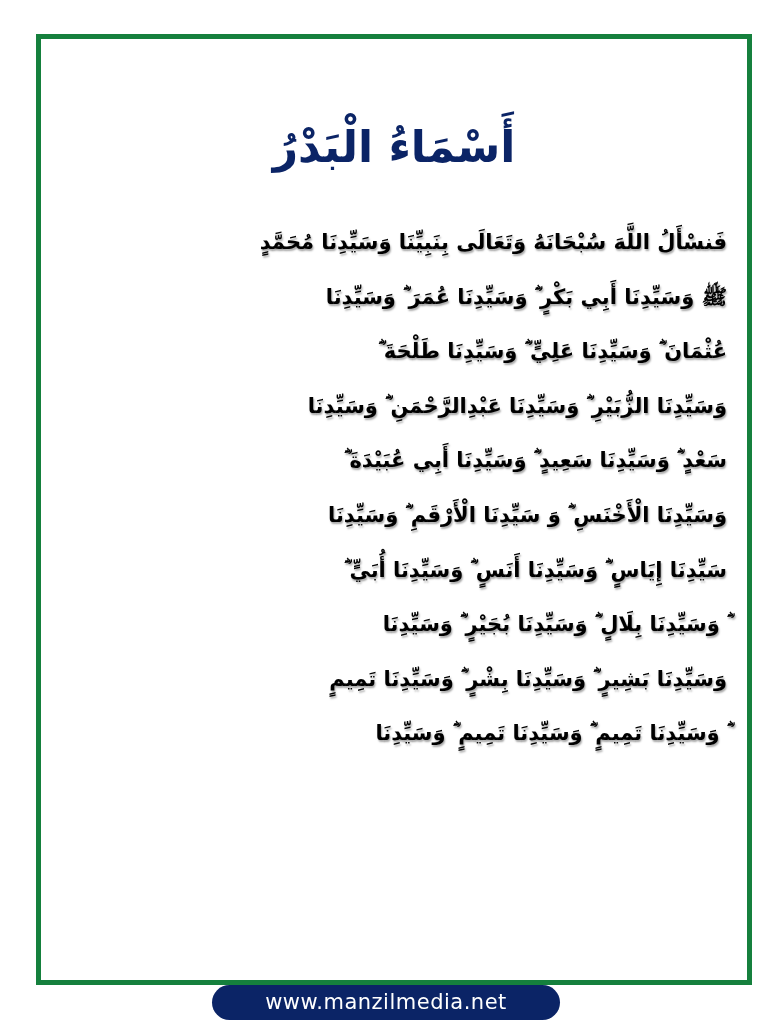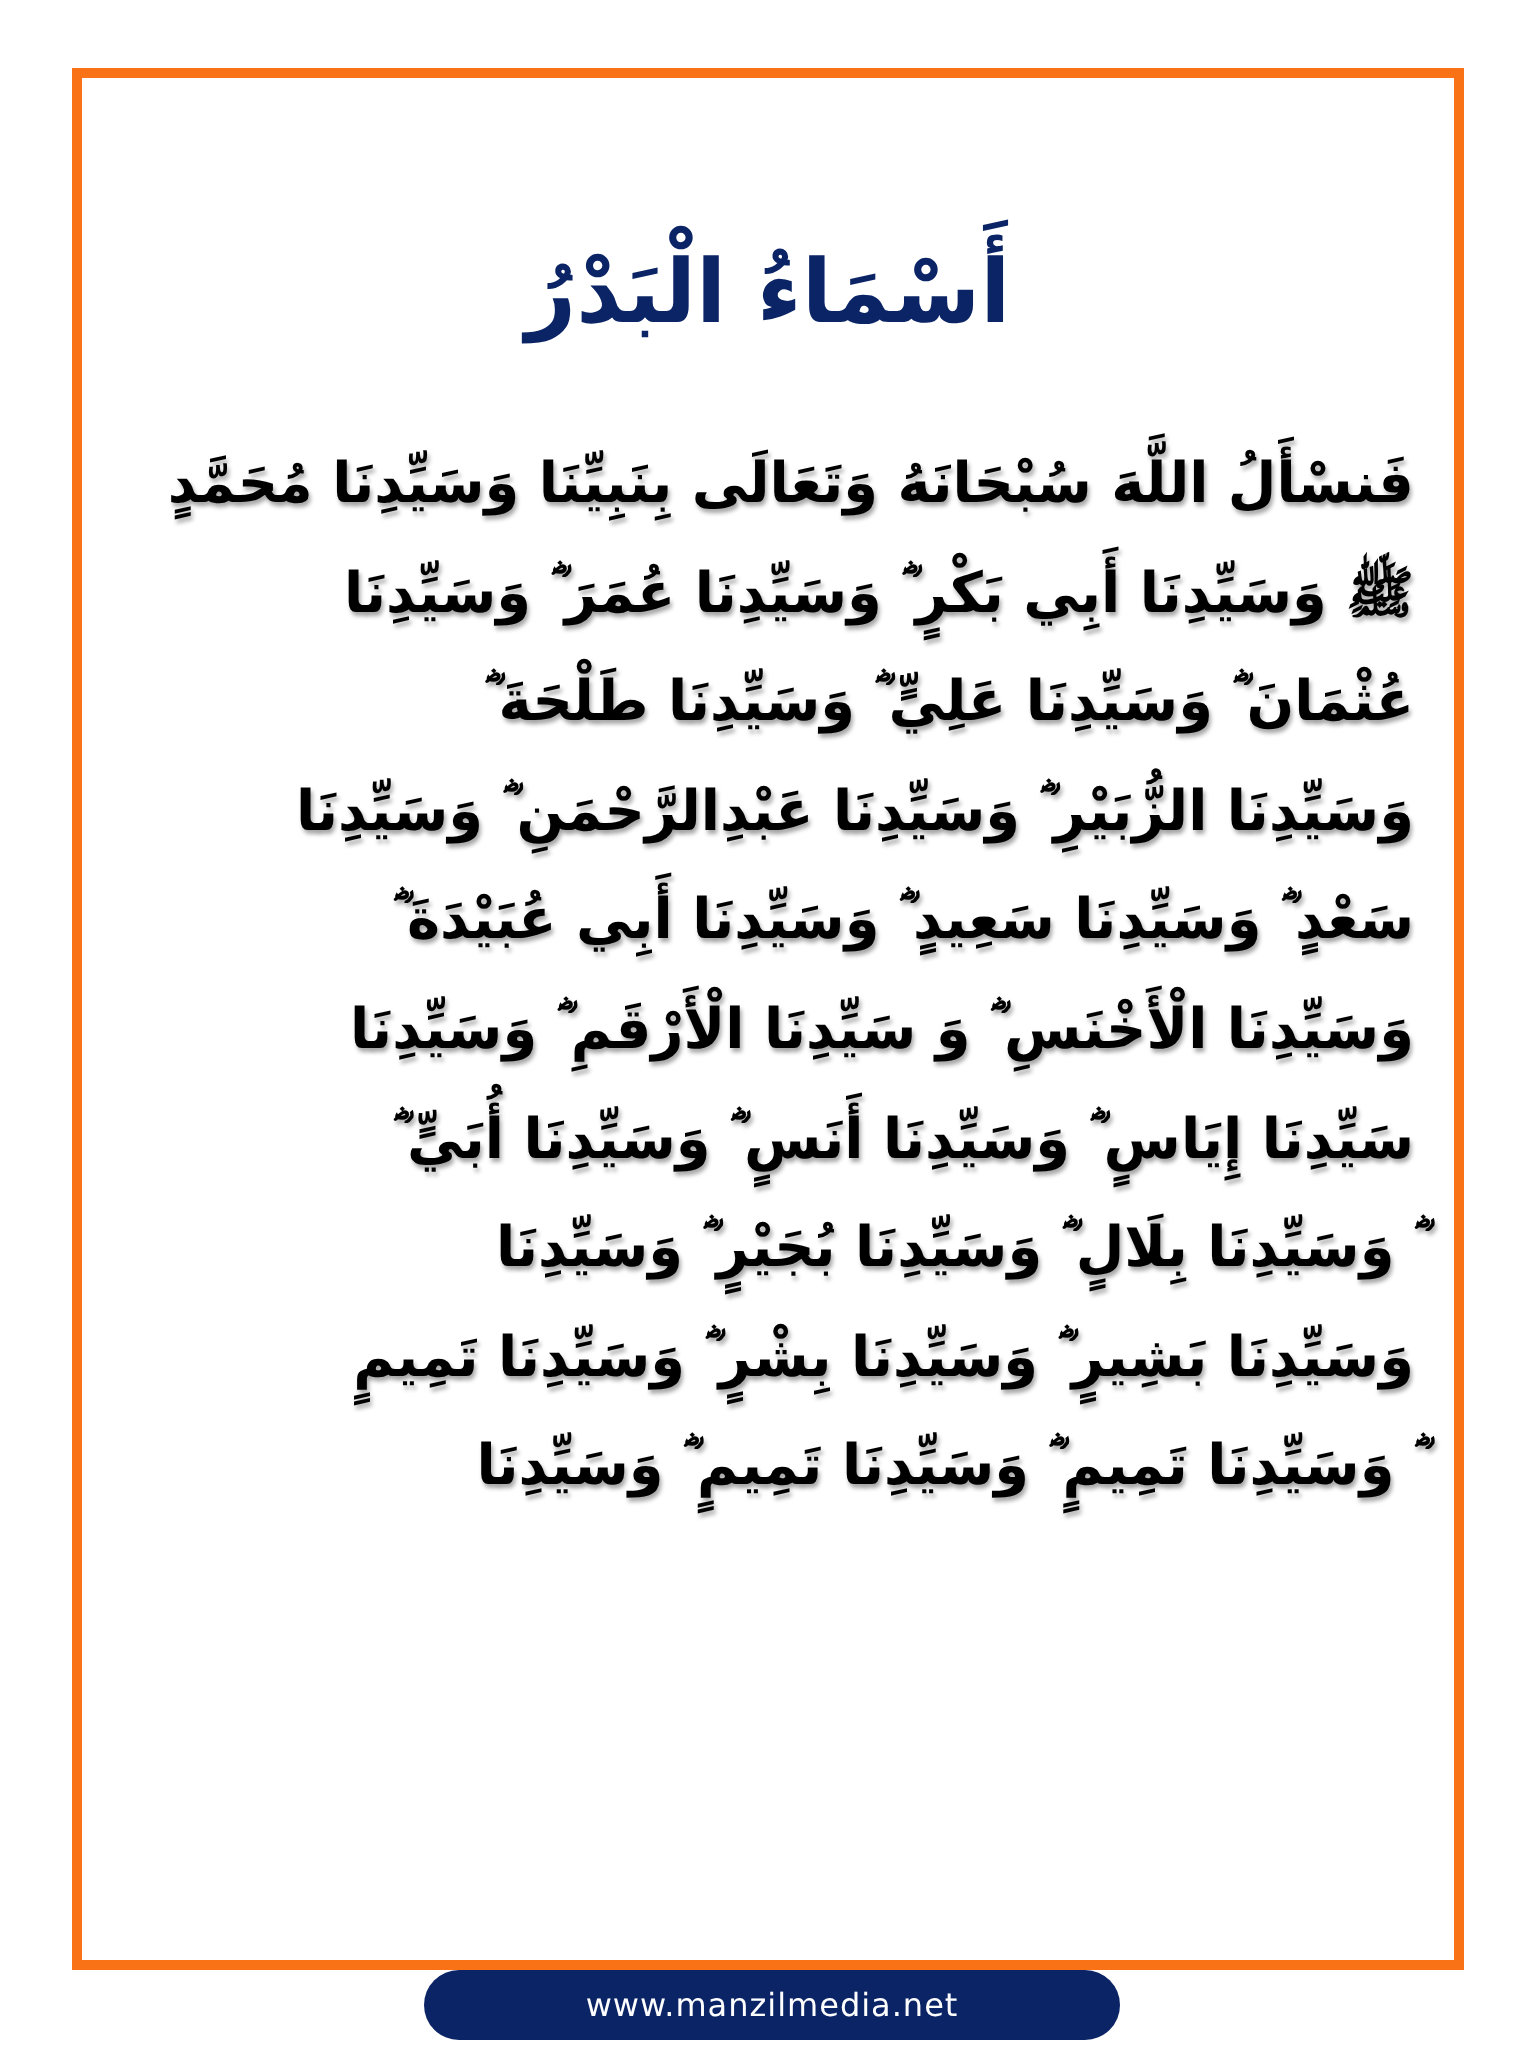--- a/index.html
+++ b/index.html
@@ -13,22 +13,23 @@
       position: relative;
       overflow: hidden;
       font-family: "DejaVu Sans", sans-serif;
     }
     .frame {
       position: absolute;
       left: 36px;
       top: 34px;
       width: 686px;
       height: 941px;
-      border: 5px solid #f97316;
+      border: 5px solid #15803d;
       background: #ffffff;
+      padding-left: 20px;
     }
     .title {
       position: absolute;
       left: 0;
       right: 0;
       top: 78px;
       text-align: center;
       direction: rtl;
       color: #0b2466;
       font-family: "DejaVu Sans", sans-serif;
@@ -45,37 +46,37 @@
       direction: rtl;
       text-align: justify;
       color: #000000;
       font-family: "DejaVu Sans", sans-serif;
       font-weight: bold;
     }
     .line {
       display: block;
       height: 54.6px;
       line-height: 54.6px;
-      font-size: 28px;
+      font-size: 21px;
       white-space: nowrap;
       text-align: right;
       text-shadow: 1px 2px 2px rgba(0,0,0,0.35);
     }
     .footer-pill {
       position: absolute;
       left: 212px;
       top: 985px;
       width: 348px;
       height: 35px;
       border-radius: 18px;
       background: #0b2466;
       color: #ffffff;
       text-align: center;
       font-family: "DejaVu Sans", sans-serif;
-      font-size: 16px;
+      font-size: 21px;
       line-height: 35px;
       letter-spacing: 0.5px;
     }
   </style>
 </head>
 <body>
 
 <div class="frame">
   <div class="title">أَسْمَاءُ الْبَدْرُ</div>
 

